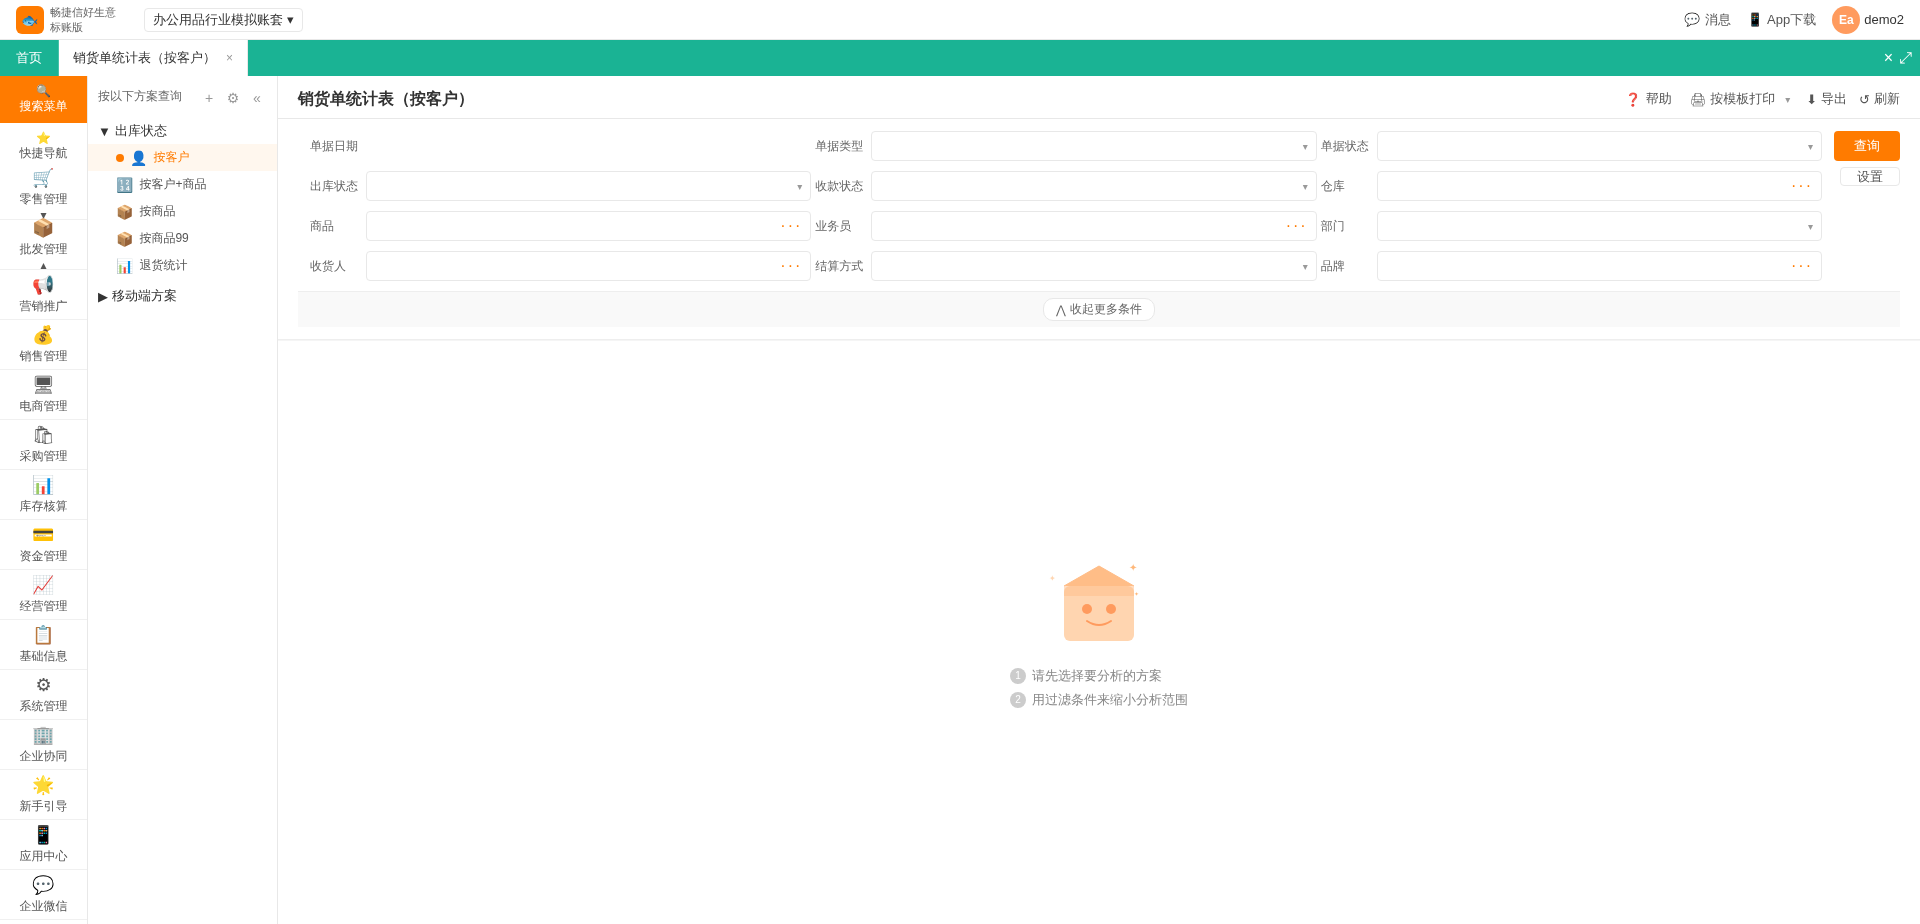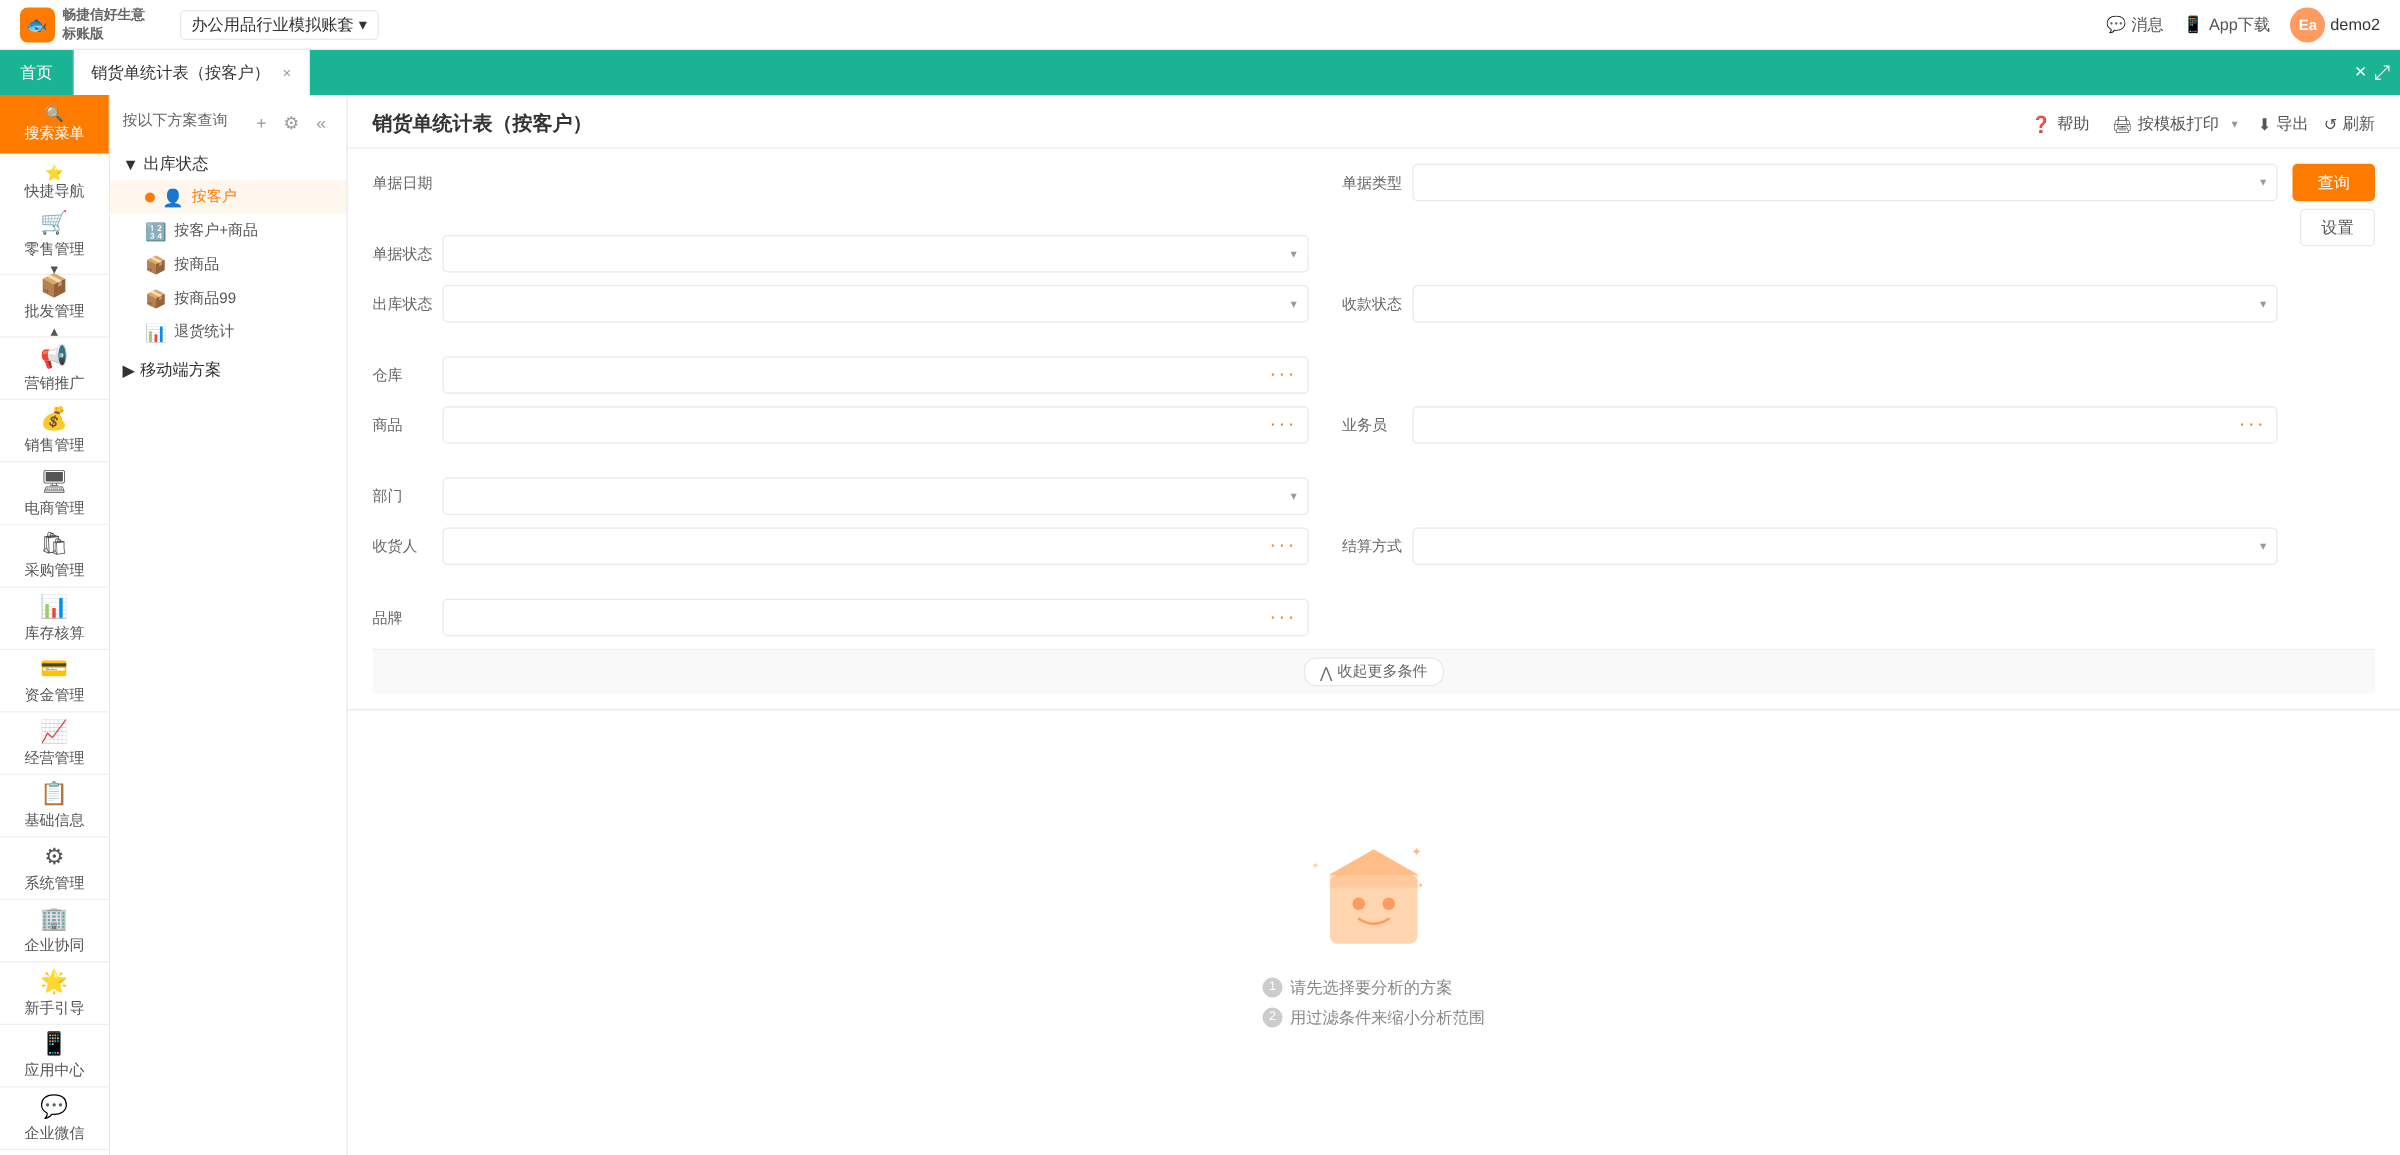--- a/index.html
+++ b/index.html
@@ -12,21 +12,21 @@
       display: flex;
       align-items: center;
       justify-content: space-between;
       padding: 0 16px;
       border-bottom: 1px solid #e8e8e8;
       z-index: 100;
     }
     .top-header-left { display: flex; align-items: center; gap: 8px; }
     .logo-area { display: flex; align-items: center; gap: 6px; }
     .logo-icon { width: 28px; height: 28px; background: #ff7b00; border-radius: 6px; display: flex; align-items: center; justify-content: center; color: #fff; font-size: 14px; font-weight: bold; }
-    .logo-text { font-size: 11px; color: #666; line-height: 1.3; font-weight: bold; }
+    .logo-text { font-size: 11px; color: #666; line-height: 1.3; }
     .dropdown-selector { display: flex; align-items: center; gap: 4px; font-size: 13px; color: #333; margin-left: 20px; cursor: pointer; border: 1px solid #e8e8e8; border-radius: 4px; padding: 2px 8px; }
     .top-header-right { display: flex; align-items: center; gap: 16px; }
     .header-action { display: flex; align-items: center; gap: 4px; color: #555; cursor: pointer; font-size: 13px; }
     .user-avatar { width: 28px; height: 28px; background: #ff9b5e; border-radius: 50%; display: flex; align-items: center; justify-content: center; color: #fff; font-size: 12px; font-weight: bold; }
     .user-name { font-size: 13px; color: #333; }
 
     
     .tab-bar {
       height: 36px;
       background: #1ab394;
@@ -155,24 +155,25 @@
     .page-action-btn { display: flex; align-items: center; gap: 4px; font-size: 13px; color: #555; cursor: pointer; }
 
     
     .filter-area {
       background: #fff;
       padding: 12px 20px;
       border-bottom: 1px solid #eee;
     }
     .filter-row {
       display: grid;
-      grid-template-columns: 1fr 1fr;
-      gap: 27px;
+      grid-template-columns: 1fr 1fr 1fr;
+      gap: 4px;
       margin-bottom: 10px;
       align-items: center;
+      margin-left: 12px;
     }
     .filter-item {
       display: flex;
       align-items: center;
       gap: 6px;
     }
     .filter-label {
       font-size: 12px;
       color: #666;
       white-space: nowrap;
@@ -212,21 +213,21 @@
       text-align: center;
     }
     .action-btn-secondary {
       background: #fff;
       color: #555;
       border: 1px solid #e8e8e8;
       border-radius: 4px;
       padding: 6px 16px;
       font-size: 13px;
       cursor: pointer;
-      height: 30px;
+      height: 19px;
       display: flex;
       align-items: center;
       justify-content: center;
     }
 
     .filter-actions {
       display: flex;
       flex-direction: column;
       gap: 6px;
       align-items: flex-end;

